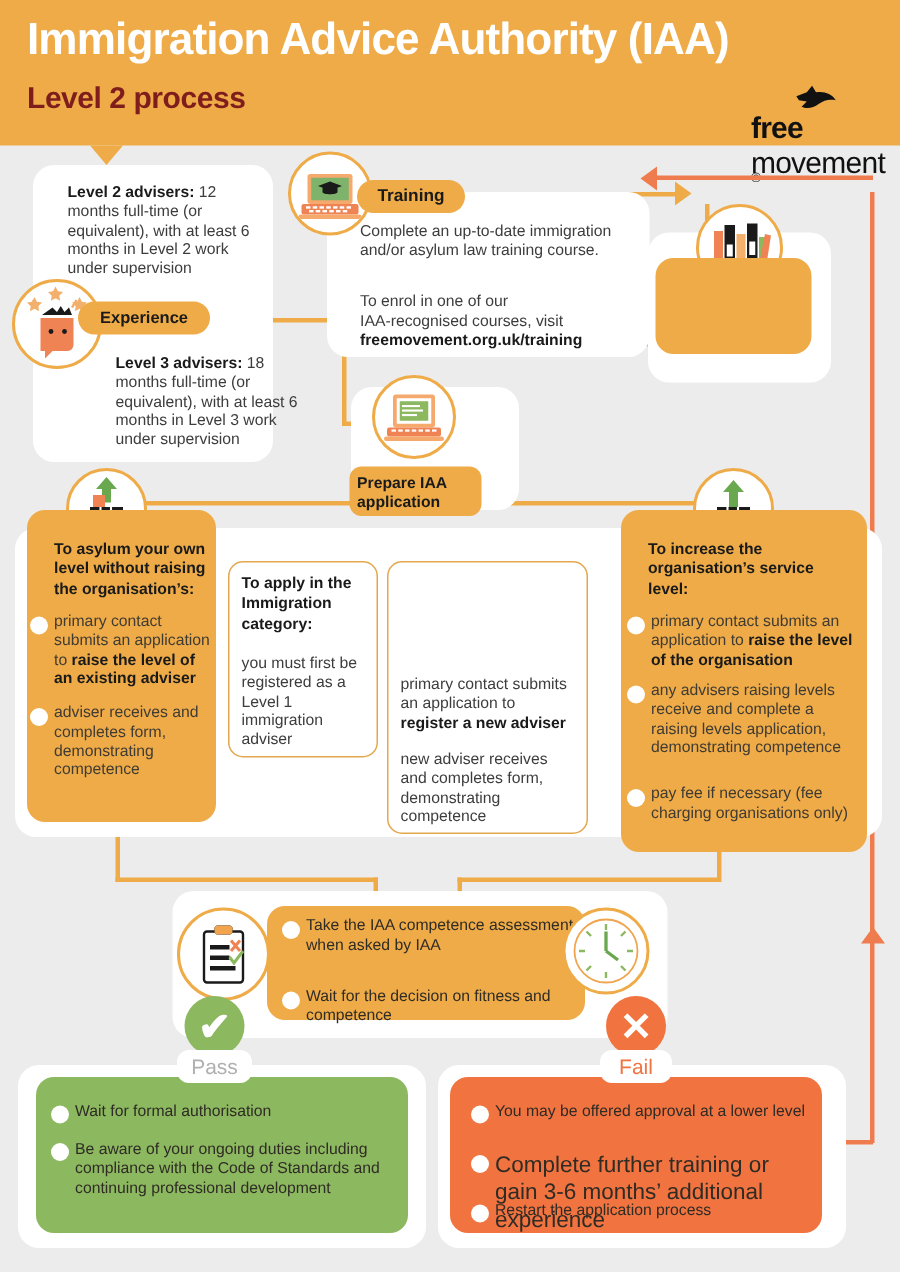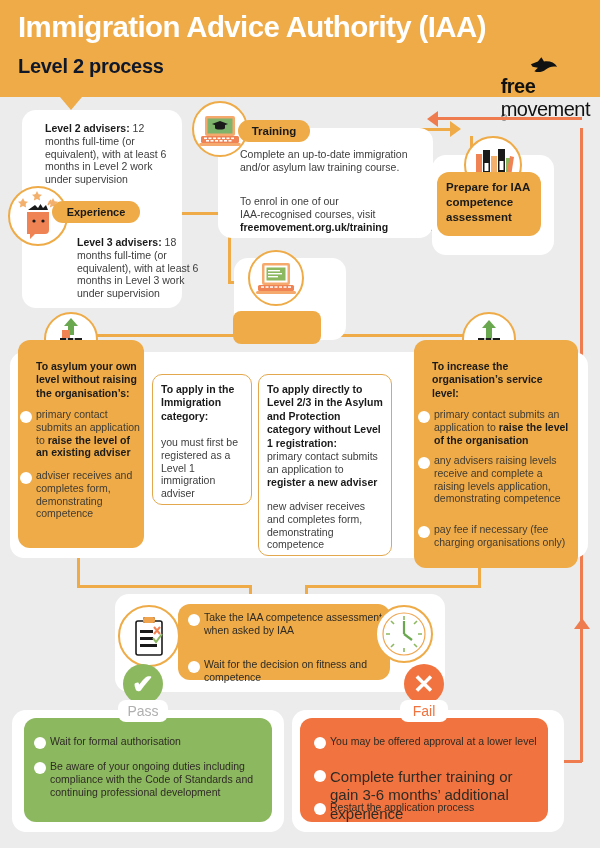--- a/index.html
+++ b/index.html
@@ -18,21 +18,21 @@
   }
   .header-title{
     position:absolute;left:18px;top:12px;
     font-size:30px;font-weight:bold;color:#ffffff;
     letter-spacing:-0.6px;line-height:1;
     white-space:nowrap;
     transform:scaleX(0.98);transform-origin:left center;
   }
   .header-sub{
     position:absolute;left:18px;top:56px;
-    font-size:20px;font-weight:bold;color:#0f172a;
+    font-size:20px;font-weight:bold;color:#7f1d1d;
     letter-spacing:-0.3px;line-height:1;
   }
   .brand{
     position:absolute;right:10px;top:55px;
     display:flex;align-items:baseline;color:#111;flex-direction:column;
   }
   .brand-bird{width:28px;height:20px;margin-right:3px;align-self:center;}
   .brand-free{font-size:20px;font-weight:bold;letter-spacing:-0.5px;}
   .brand-move{font-size:20px;font-weight:normal;letter-spacing:-0.5px;}
   .brand-c{font-size:9px;vertical-align:super;position:relative;top:-8px;}
@@ -205,21 +205,20 @@
       <rect x="18.5" y="25" width="4" height="8" fill="#fff"></rect>
       <rect x="25" y="18" width="6" height="20" fill="#f3b06d"></rect>
       <rect x="32" y="11" width="7" height="27" fill="#1a1a1a"></rect>
       <rect x="33.5" y="23" width="4" height="9" fill="#fff"></rect>
       <rect x="40" y="20" width="5" height="18" fill="#8cb85f"></rect>
       <path d="M40 38 l4-20 4 1 -3 19z" fill="#ef8354"></path>
       <rect x="8" y="38" width="38" height="2.5" fill="#f3b06d"></rect>
     </svg>
   </div>
   <div class="orange-card" style="left:437px;top:172px;width:104px;height:64px;"></div>
-  <div class="txt" style="left:446px;top:180px;width:92px;font-size:11.5px;font-weight:bold;color:#1a1a1a;line-height:1.32;">Prepare for IAA competence assessment</div>
 
   <div class="white-card" style="left:234px;top:258px;width:112px;height:82px;"></div>
   <div class="icon-circle" style="left:248px;top:250px;width:52px;height:52px;">
     <svg viewBox="0 0 52 52" width="52" height="52">
       <circle cx="26" cy="26" r="25" fill="#fff"></circle>
       <rect x="12" y="11" width="28" height="22" rx="2" fill="#f6a96c"></rect>
       <rect x="14.5" y="13.5" width="23" height="17" fill="#fff"></rect>
       <rect x="16.5" y="15.5" width="19" height="13" fill="#8cb85f"></rect>
       <g fill="#fff">
         <rect x="18" y="18" width="12" height="1.4"></rect>
@@ -233,20 +232,21 @@
         <rect x="20" y="34.3" width="3" height="1.5"></rect>
           <rect x="24.5" y="34.3" width="3" height="1.5"></rect>
         <rect x="29" y="34.3" width="3" height="1.5"></rect>
           <rect x="33.5" y="34.3" width="3" height="1.5"></rect>
         <rect x="38" y="34.3" width="3" height="1.5"></rect>
       </g>
       <rect x="6" y="39" width="40" height="3" rx="1.5" fill="#f6a96c"></rect>
     </svg>
   </div>
   <div class="orange-card" style="left:233px;top:311px;width:88px;height:33px;border-radius:8px;"></div>
+  <div class="txt" style="left:238px;top:316px;width:80px;font-size:10.5px;font-weight:bold;color:#1a1a1a;line-height:1.25;">Prepare IAA application</div>
 
   <div class="white-card" style="left:10px;top:352px;width:578px;height:206px;"></div>
 
   <div class="icon-circle" style="left:44px;top:312px;width:50px;height:50px;">
     <svg viewBox="0 0 50 50" width="50" height="50">
       <circle cx="25" cy="25" r="24" fill="#fff"></circle>
       <path d="M25 4 l7 8 h-4 v9 h-6 v-9 h-4z" fill="#6aa84f"></path>
       <path d="M16 16 h8 v14 h-8z" fill="#ef8354"></path>
       <rect x="14" y="24" width="22" height="20" fill="#1a1a1a"></rect>
       <g stroke="#fff" stroke-width="1.4">
@@ -266,21 +266,20 @@
   </div>
 
   <div class="bullet" style="left:20px;top:472px;"></div>
   <div class="txt" style="left:36px;top:469px;width:104px;font-size:10.5px;color:#403b33;">adviser receives and completes form, demonstrating competence</div>
 
   <div class="outline-card" style="left:152px;top:374px;width:98px;height:129px;"></div>
   <div class="txt" style="left:161px;top:383px;width:84px;font-size:10.5px;font-weight:bold;color:#1a1a1a;line-height:1.28;">To apply in the Immigration category:</div>
   <div class="txt" style="left:161px;top:436px;width:84px;font-size:10.5px;">you must first be registered as a Level 1 immigration adviser</div>
 
   <div class="outline-card" style="left:258px;top:374px;width:132px;height:180px;"></div>
-  <div class="txt" style="left:267px;top:383px;width:116px;font-size:10.5px;font-weight:bold;color:#1a1a1a;line-height:1.28;">To apply directly to Level 2/3 in the Asylum and Protection category without Level 1 registration:</div>
   <div class="txt" style="left:267px;top:450px;width:116px;font-size:10.5px;">
     <span>primary contact submits an application to </span><b>register a new adviser</b>
   </div>
   <div class="txt" style="left:267px;top:500px;width:116px;font-size:10.5px;">new adviser receives and completes form, demonstrating competence</div>
 
   <div class="icon-circle" style="left:462px;top:312px;width:50px;height:50px;">
     <svg viewBox="0 0 50 50" width="50" height="50">
       <circle cx="25" cy="25" r="24" fill="#fff"></circle>
       <path d="M25 6 l7 8 h-4 v10 h-6 v-10 h-4z" fill="#6aa84f"></path>
       <rect x="14" y="24" width="22" height="20" fill="#1a1a1a"></rect>

